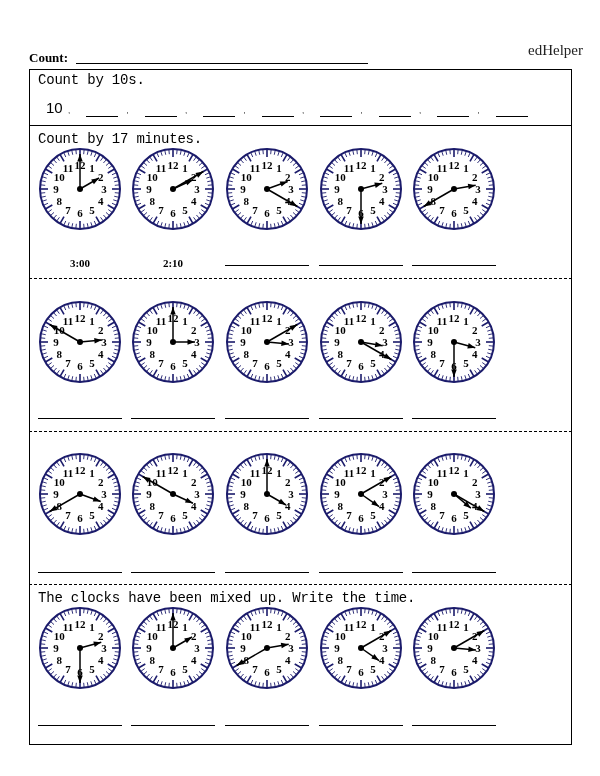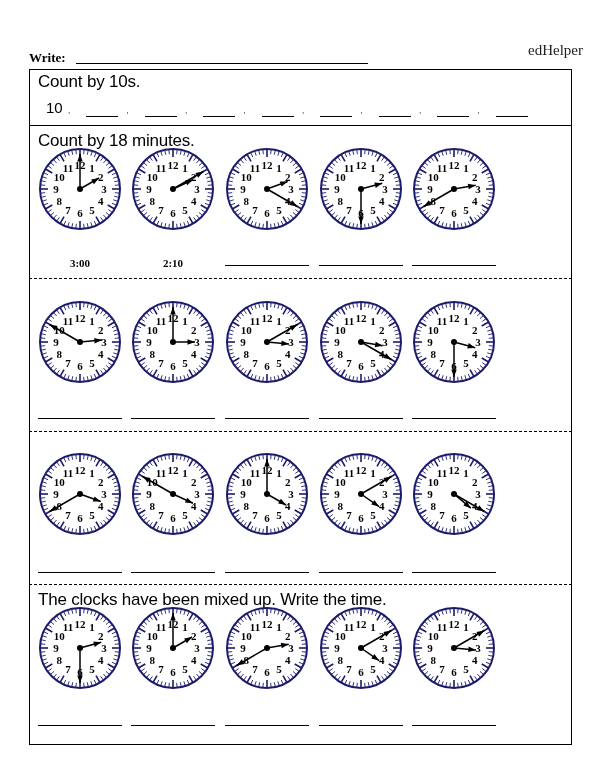--- a/index.html
+++ b/index.html
@@ -3,34 +3,34 @@
 <meta charset="utf-8">
 <style>
   html, body { margin:0; padding:0; background:#fff; }
   body { width:600px; height:776px; position:relative; overflow:hidden; font-family:"Liberation Sans", sans-serif; color:#000; }
   .brand { position:absolute; left:528px; top:42px; font-family:"Liberation Serif", serif; font-size:15px; color:#222; }
   .name-row { position:absolute; left:29px; top:50px; font-family:"Liberation Serif", serif; font-weight:bold; font-size:13px; }
   .name-line { position:absolute; left:76px; top:63px; width:292px; border-top:1px solid #000; }
   .frame { position:absolute; left:29px; top:69px; width:543px; height:676px; border:1px solid #000; box-sizing:border-box; }
   .solid-div { position:absolute; left:29px; width:543px; top:125px; border-top:1px solid #000; }
   .dash-div { position:absolute; left:29px; width:543px; border-top:1px dashed #000; }
-  .instr { position:absolute; left:38px; font-size:17px; letter-spacing:-0.2px; }
+  .instr { position:absolute; left:38px; font-size:14px; letter-spacing:-0.2px;font-family:Liberation Mono, monospace; }
   .count-row { position:absolute; left:38px; top:97px; width:520px; height:22px; }
   .count-start { position:absolute; left:8px; top:2px; font-size:15px; }
   .blank { position:absolute; top:19px; width:32px; border-top:1px solid #000; }
   .comma { position:absolute; top:9px; font-size:8px; }
   .clock { position:absolute; }
   .answer { position:absolute; width:84px; border-top:1px solid #000; }
   .given { position:absolute; width:84px; text-align:center; font-family:"Liberation Serif", serif; font-weight:bold; font-size:11px; }
 </style>
 </head>
 <body>
 
 <div class="brand">edHelper</div>
-<div class="name-row">Write:</div>
+<div class="name-row">Count:</div>
 <div class="name-line"></div>
 
 <div class="frame"></div>
 <div class="solid-div"></div>
 <div class="dash-div" style="top:278px"></div>
 <div class="dash-div" style="top:431px"></div>
 <div class="dash-div" style="top:584px"></div>
 
 <div class="instr" style="top:72px">Count by 10s.</div>
 <div class="count-row" id="countRow">
@@ -46,21 +46,21 @@
     <span class="comma" style="left: 264px;">,</span>
     <div class="blank" style="left: 282px;"></div>
     <span class="comma" style="left: 322.5px;">,</span>
     <div class="blank" style="left: 340.5px;"></div>
     <span class="comma" style="left: 381px;">,</span>
     <div class="blank" style="left: 399px;"></div>
     <span class="comma" style="left: 439.5px;">,</span>
     <div class="blank" style="left: 457.5px;"></div>
   </div>
 
-<div class="instr" style="top:131px">Count by 18 minutes.</div>
+<div class="instr" style="top:131px">Count by 17 minutes.</div>
 <div class="instr" style="top:590px">The clocks have been mixed up.  Write the time.</div>
 
 <div id="clocks">
     <div class="clock" style="left: 38px; top: 147px;"><svg width="84" height="84" viewBox="0 0 84 84">
         <circle cx="42" cy="42" r="40" fill="#fff" stroke="#1b1b6b" stroke-width="2"></circle>
         <line x1="42" y1="10" x2="42" y2="2" stroke="#1b1b6b" stroke-width="1.6"></line>
         <line x1="45.65849621436787" y1="7.191733662110437" x2="46.181138530706136" y2="2.2191241852690666" stroke="#1b1b6b" stroke-width="0.9"></line>
         <line x1="49.27690917862158" y1="7.764833974316801" x2="50.31646763271037" y2="2.8740959706477724" stroke="#1b1b6b" stroke-width="0.9"></line>
         <line x1="52.81559480312316" y1="8.71302192966963" x2="54.3606797749979" y2="3.9577393481938614" stroke="#1b1b6b" stroke-width="0.9"></line>
         <line x1="56.235782507653006" y1="10.02590898250897" x2="58.269465723032006" y2="5.458181694295966" stroke="#1b1b6b" stroke-width="0.9"></line>

